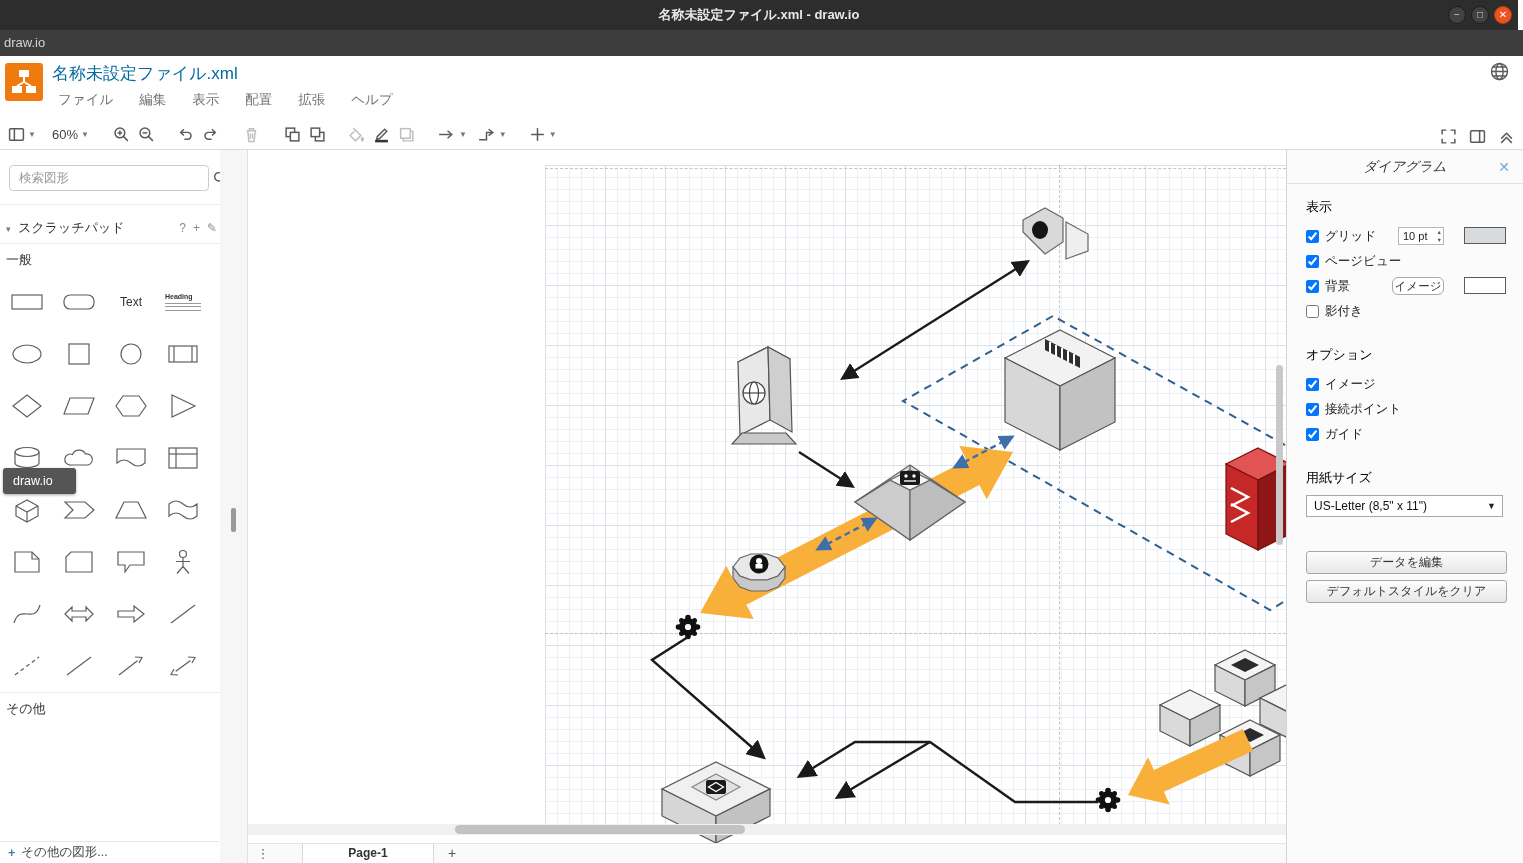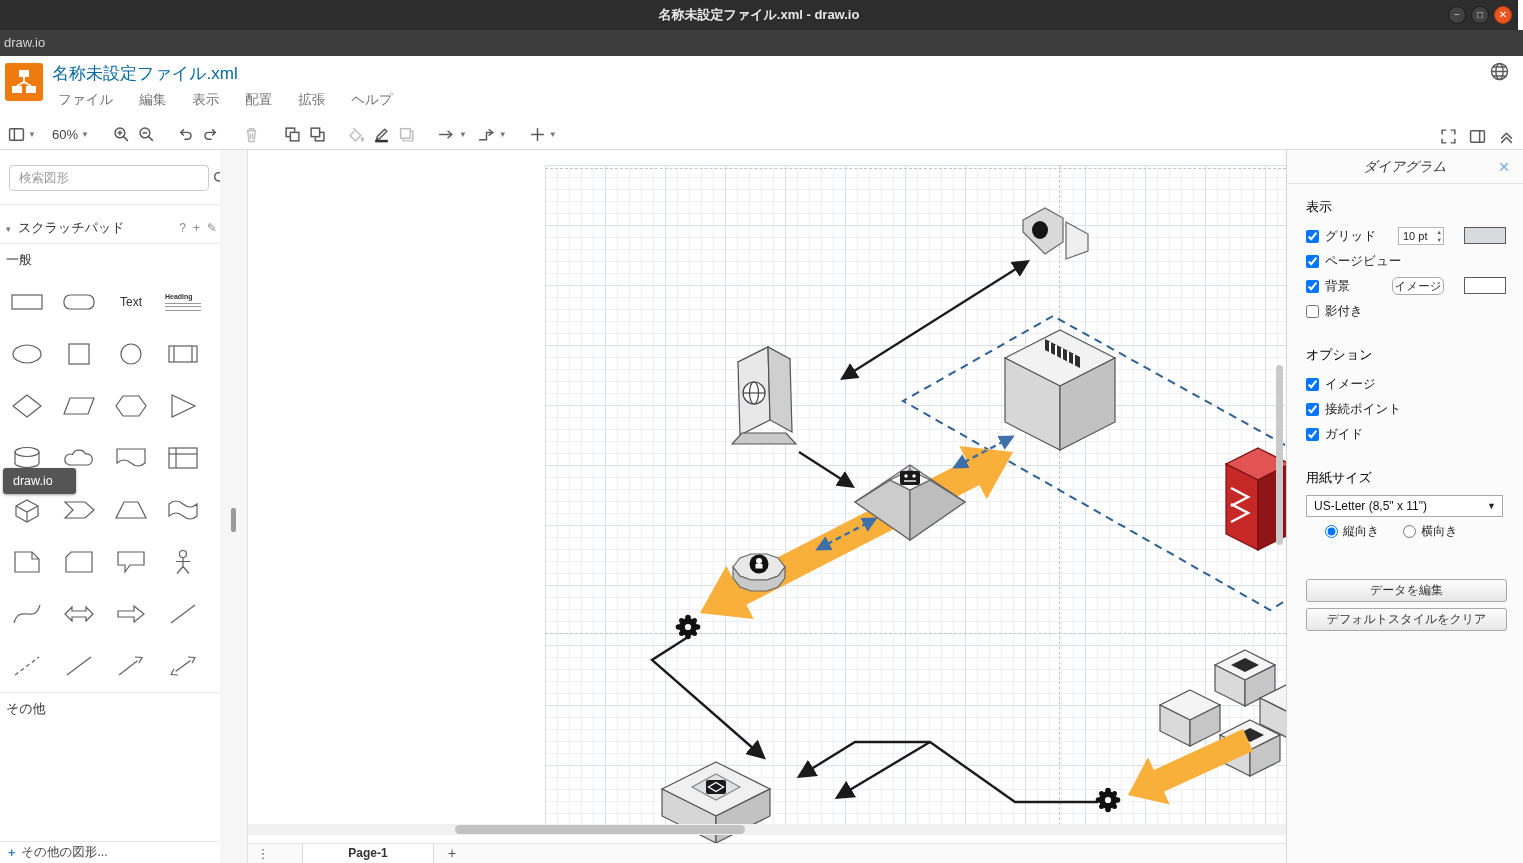--- a/index.html
+++ b/index.html
@@ -755,26 +755,18 @@
     </div>
 
     <div class="gapM"></div>
     <div class="rp-h">用紙サイズ</div>
 
     <div class="selectbox">
       <span>US-Letter (8,5" x 11")</span>
       <span class="arr">▼</span>
     </div>
 
-    <div class="radiorow">
-      <span class="sp"></span>
-      <input type="radio" name="orient" checked="true" style="">
-      <span>縦向き</span>
-      <span class="sp"></span>
-      <input type="radio" name="orient" style="">
-      <span>横向き</span>
-    </div>
 
     <div class="btngap"></div>
     <div class="rp-btn">データを編集</div>
     <div class="rp-btn">デフォルトスタイルをクリア</div>
   </div>
 </div>
 
 </body></html>

